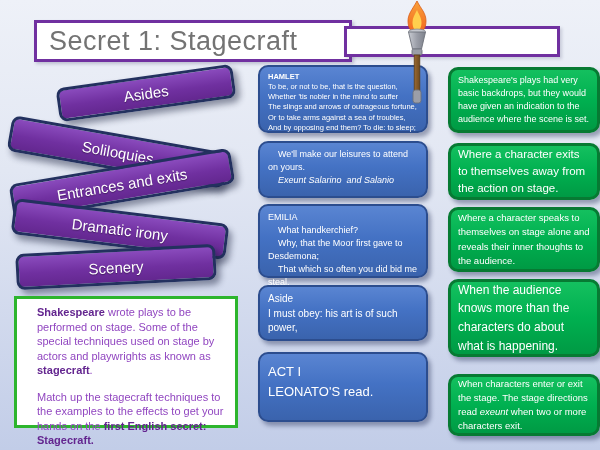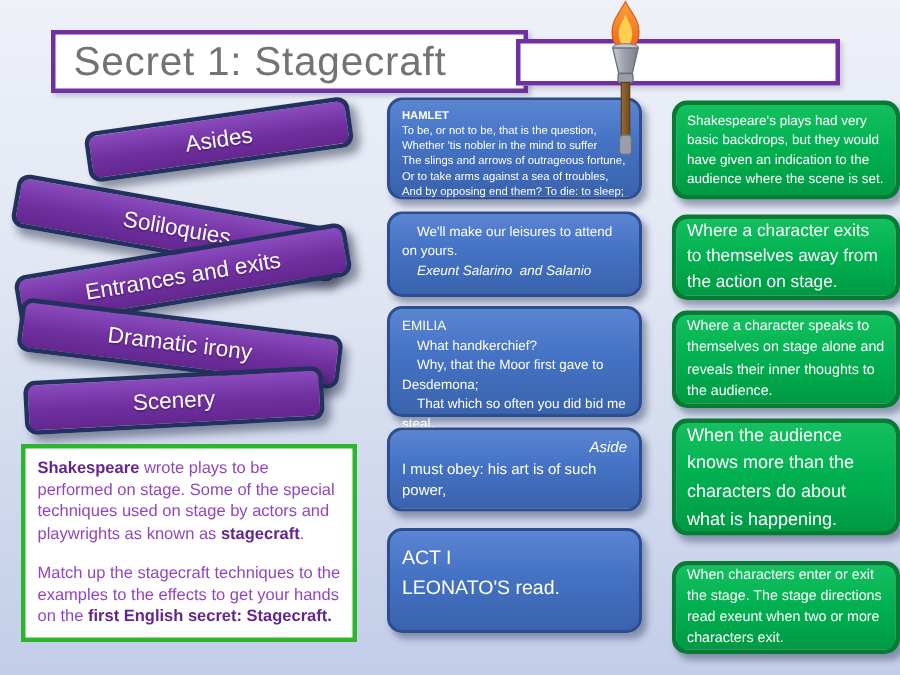--- a/index.html
+++ b/index.html
@@ -51,21 +51,21 @@
     box-shadow:3px 4px 4px rgba(35,45,85,.4);
     color:#fff;padding:5px 8px;z-index:2;
   }
   .q-hamlet{top:65px;height:68px;font-size:7.5px;line-height:1.35;}
   .q-hamlet .qline{white-space:nowrap;overflow:hidden;}
   .q-salarino{top:141px;height:57px;font-size:9px;line-height:1.45;}
   .q-emilia{top:204px;height:74px;font-size:9px;line-height:1.45;}
   .q-aside{top:285px;height:56px;font-size:10px;line-height:1.45;}
   .q-act{top:352px;height:70px;font-size:13px;line-height:1.5;padding-top:8px;}
   .speaker-bold{font-weight:700;}
-  .speaker-italic{font-style:italic;text-align:right;}
+  .speaker-italic{}
   .pre{white-space:pre-wrap;}
   .direction{font-style:italic;white-space:pre-wrap;}
 
   
   .ebox{
     position:absolute;left:448px;width:152px;box-sizing:border-box;
     background:linear-gradient(180deg,#14c05f 0%,#00B050 50%,#009a44 100%);
     border:3px solid #077a33;border-radius:10px;
     box-shadow:3px 4px 4px rgba(35,45,85,.4);
     color:#fff;text-align:left;
@@ -77,23 +77,23 @@
   .e-3{top:207px;height:65px;font-size:9.5px;line-height:1.5;}
   .e-4{top:279px;height:78px;font-size:12px;line-height:1.55;}
   .e-5{top:374px;height:62px;font-size:9.5px;line-height:1.5;}
 
   
   .info-box{
     position:absolute;left:14px;top:296px;width:224px;height:132px;box-sizing:border-box;
     background:#ffffff;border:3px solid #2db52d;
     padding:6px 8px;color:#9146c0;font-size:11px;line-height:1.32;z-index:4;
   }
-  .info-box p{margin:0 0 12px 0;}
+  .info-box p{margin:0 0 12px 12px;}
   .seg-b{font-weight:700;}
-  .seg-i{}
+  .seg-i{font-style:italic;}
   .info-box .seg-b{color:#63258f;}
 </style>
 </head>
 <body>
 
 <div class="stage">
 
   <div class="title-box">
     <span>Secret 1: Stagecraft</span>
   </div>

